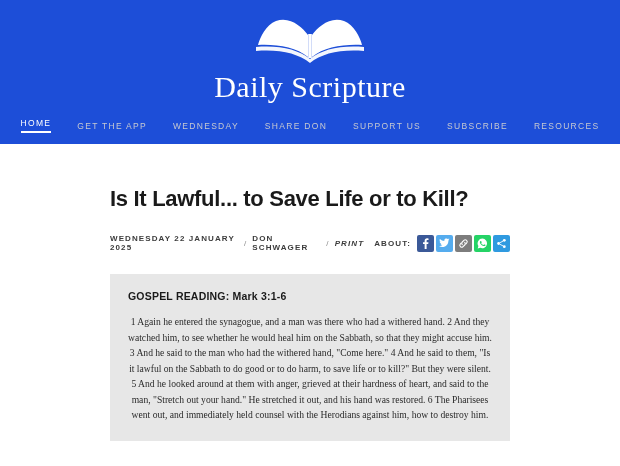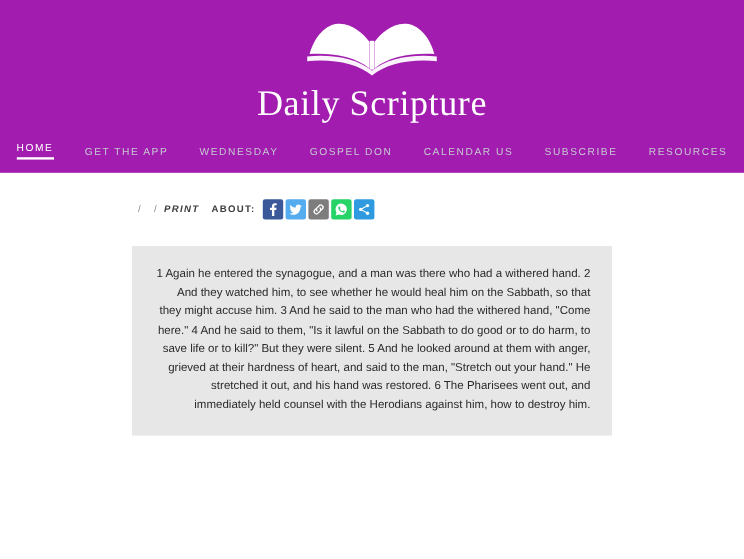--- a/index.html
+++ b/index.html
@@ -8,21 +8,21 @@
     padding: 0;
     width: 620px;
     height: 466px;
     overflow: hidden;
     background: #ffffff;
     font-family: "Liberation Sans", sans-serif;
   }
 
   
   .site-header {
-    background: #a21caf;
+    background: #1d4ed8;
     width: 100%;
     padding-top: 10px;
     color: #ffffff;
     text-align: center;
   }
   .logo-wrap {
     display: flex;
     justify-content: center;
     align-items: center;
     height: 58px;
@@ -125,21 +125,22 @@
     font-weight: 700;
     color: #1a1a1a;
     margin: 0 0 12px 0;
     letter-spacing: 0.2px;
   }
   .reading-body {
     font-size: 9.6px;
     line-height: 1.62;
     color: #2a2a2a;
     margin: 0;
-    text-align: right;
+    text-align: center;
+    font-family: Liberation Serif, serif;
   }
 </style>
 </head>
 <body>
 
 <div class="site-header">
 
   <div class="logo-wrap">
     <span>
       <svg width="128" height="56" viewBox="0 0 128 56" xmlns="http://www.w3.org/2000/svg">
@@ -154,32 +155,35 @@
       </svg>
     </span>
   </div>
 
   <h1 class="site-title">Daily Scripture</h1>
 
   <nav class="main-nav">
     <a class="nav-item active">HOME</a>
     <a class="nav-item">GET THE APP</a>
     <a class="nav-item">WEDNESDAY</a>
-    <a class="nav-item">GOSPEL DON</a>
-    <a class="nav-item">CALENDAR US</a>
+    <a class="nav-item">SHARE DON</a>
+    <a class="nav-item">SUPPORT US</a>
     <a class="nav-item">SUBSCRIBE</a>
     <a class="nav-item">RESOURCES</a>
   </nav>
 </div>
 
 <div class="content">
 
+  <h2 class="post-title">Is It Lawful... to Save Life or to Kill?</h2>
 
   <div class="meta-row">
+    <span>WEDNESDAY 22 JANUARY 2025</span>
     <span class="meta-sep">/</span>
+    <span>DON SCHWAGER</span>
     <span class="meta-sep">/</span>
     <a class="meta-link">PRINT</a>
     <span class="share-label">ABOUT:</span>
 
     <span class="share-buttons">
       <span class="share-btn sb-facebook">
         <svg width="9" height="11" viewBox="0 0 9 11">
             <path d="M5.6 11V6.1h1.6l.25-1.9H5.6V3c0-.55.15-.92.94-.92h1V.38A13 13 0 0 0 6.08.3C4.63.3 3.64 1.2 3.64 2.83V4.2H2v1.9h1.64V11z" fill="#fff"></path>
           </svg>
       </span>
@@ -204,16 +208,17 @@
             <circle cx="8.3" cy="2.3" r="1.4" fill="#fff"></circle>
             <circle cx="2.6" cy="5.5" r="1.4" fill="#fff"></circle>
             <circle cx="8.3" cy="8.7" r="1.4" fill="#fff"></circle>
             <path d="M3.6 4.9 7.4 2.9M3.6 6.1l3.8 2" stroke="#fff" stroke-width="0.9"></path>
           </svg>
       </span>
     </span>
   </div>
 
   <div class="reading-box">
+    <div class="reading-heading">GOSPEL READING: Mark 3:1-6</div>
     <p class="reading-body">1 Again he entered the synagogue, and a man was there who had a withered hand. 2 And they watched him, to see whether he would heal him on the Sabbath, so that they might accuse him. 3 And he said to the man who had the withered hand, "Come here." 4 And he said to them, "Is it lawful on the Sabbath to do good or to do harm, to save life or to kill?" But they were silent. 5 And he looked around at them with anger, grieved at their hardness of heart, and said to the man, "Stretch out your hand." He stretched it out, and his hand was restored. 6 The Pharisees went out, and immediately held counsel with the Herodians against him, how to destroy him.</p>
   </div>
 
 </div>
 
 </body></html>

